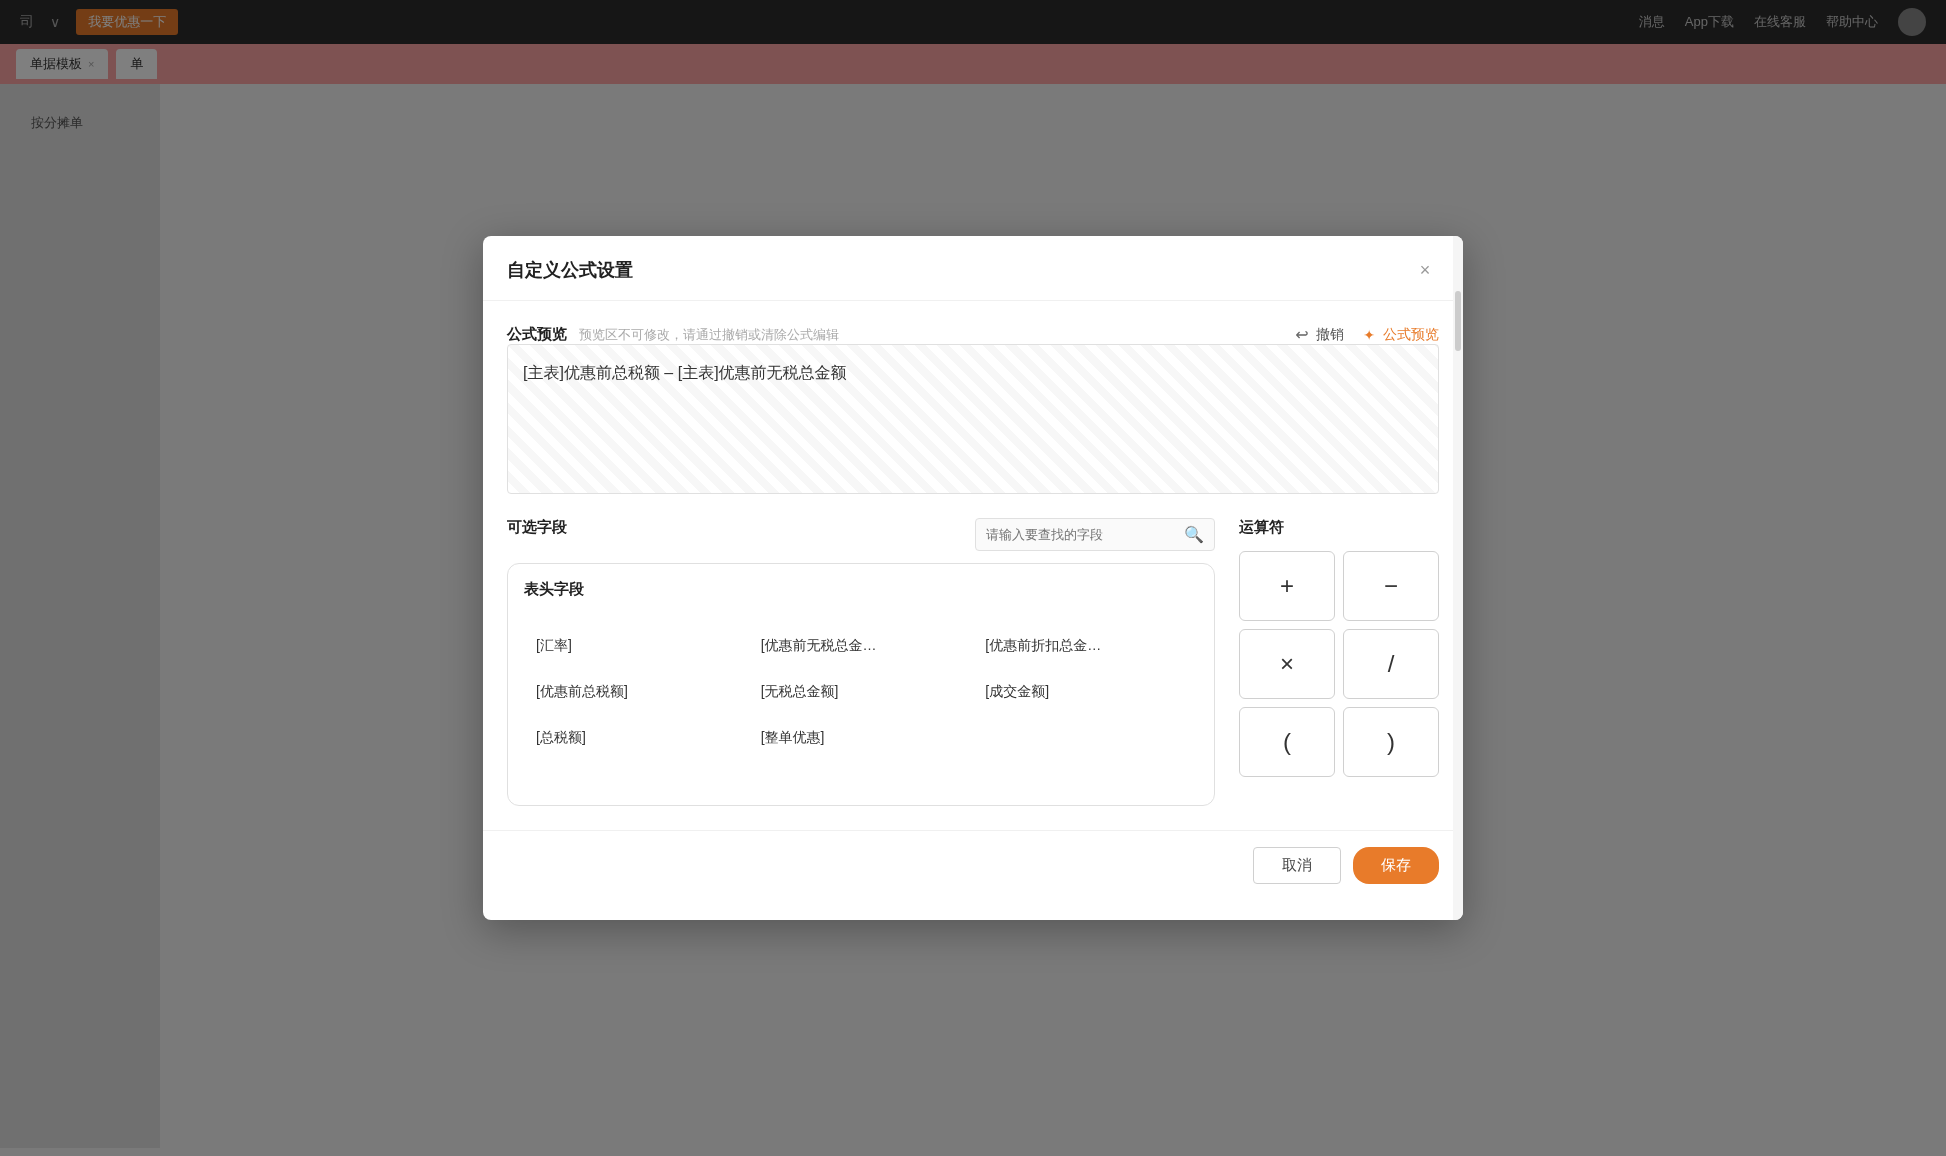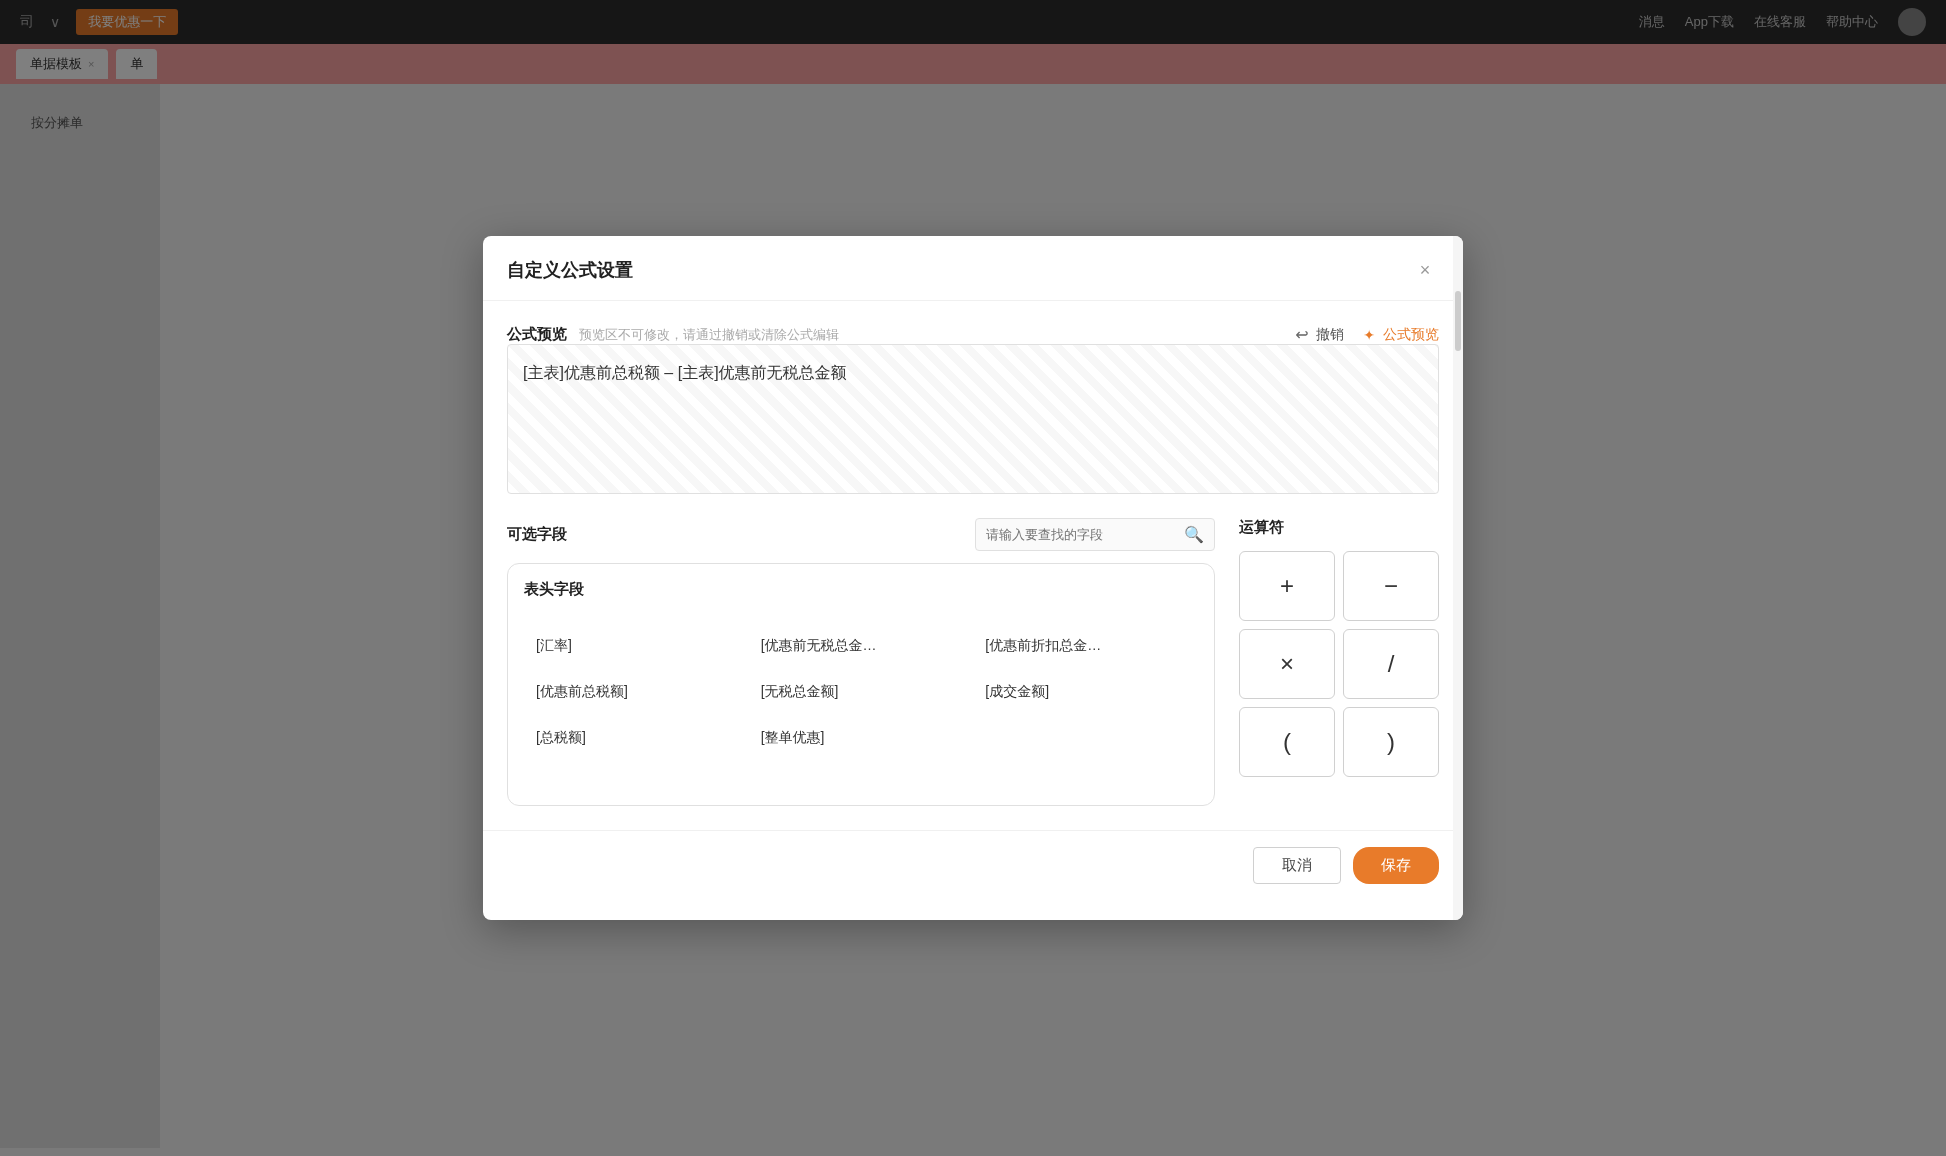--- a/index.html
+++ b/index.html
@@ -246,21 +246,20 @@
     .fields-section {
       flex: 1;
       display: flex;
       flex-direction: column;
       gap: 12px;
       overflow: hidden;
     }
 
     .fields-header {
       display: flex;
-      align-items: center;
       justify-content: space-between;
     }
 
     .fields-label {
       font-size: 15px;
       font-weight: 600;
       color: #222;
     }
 
     .search-box {

